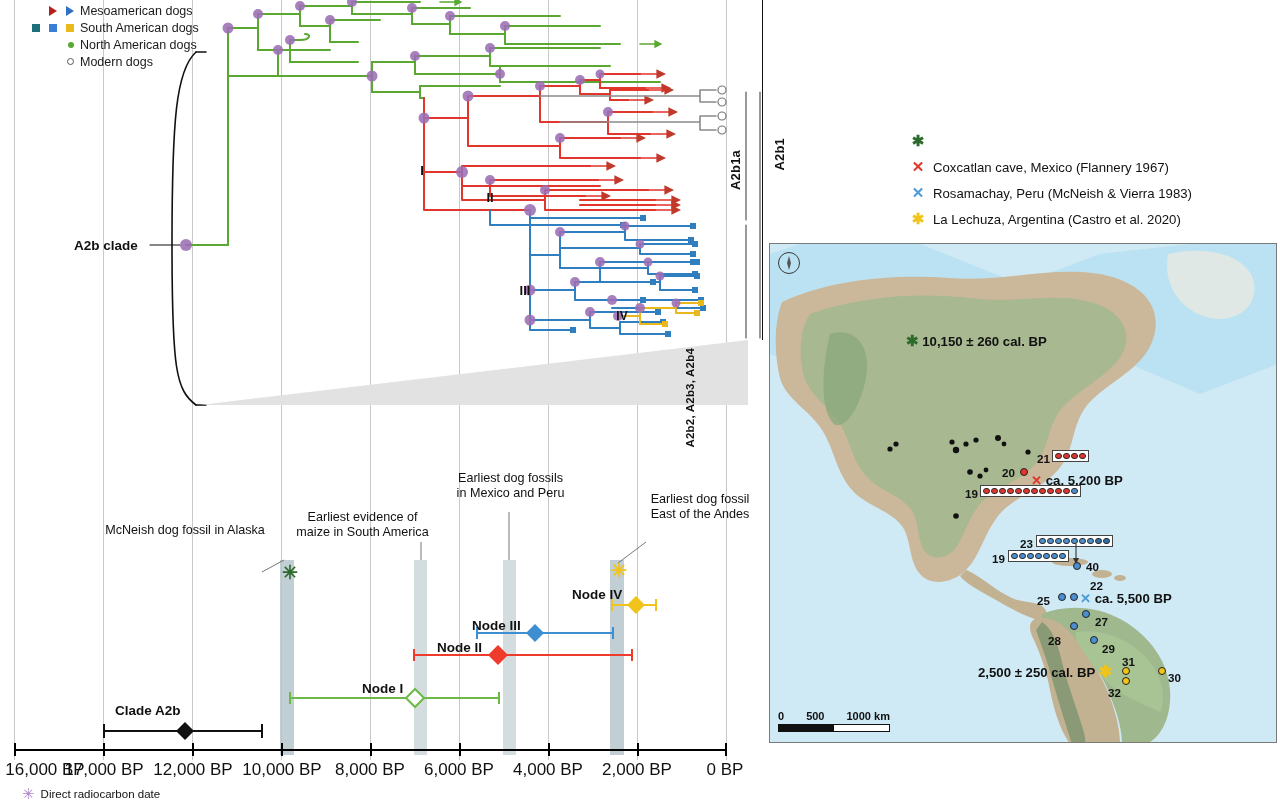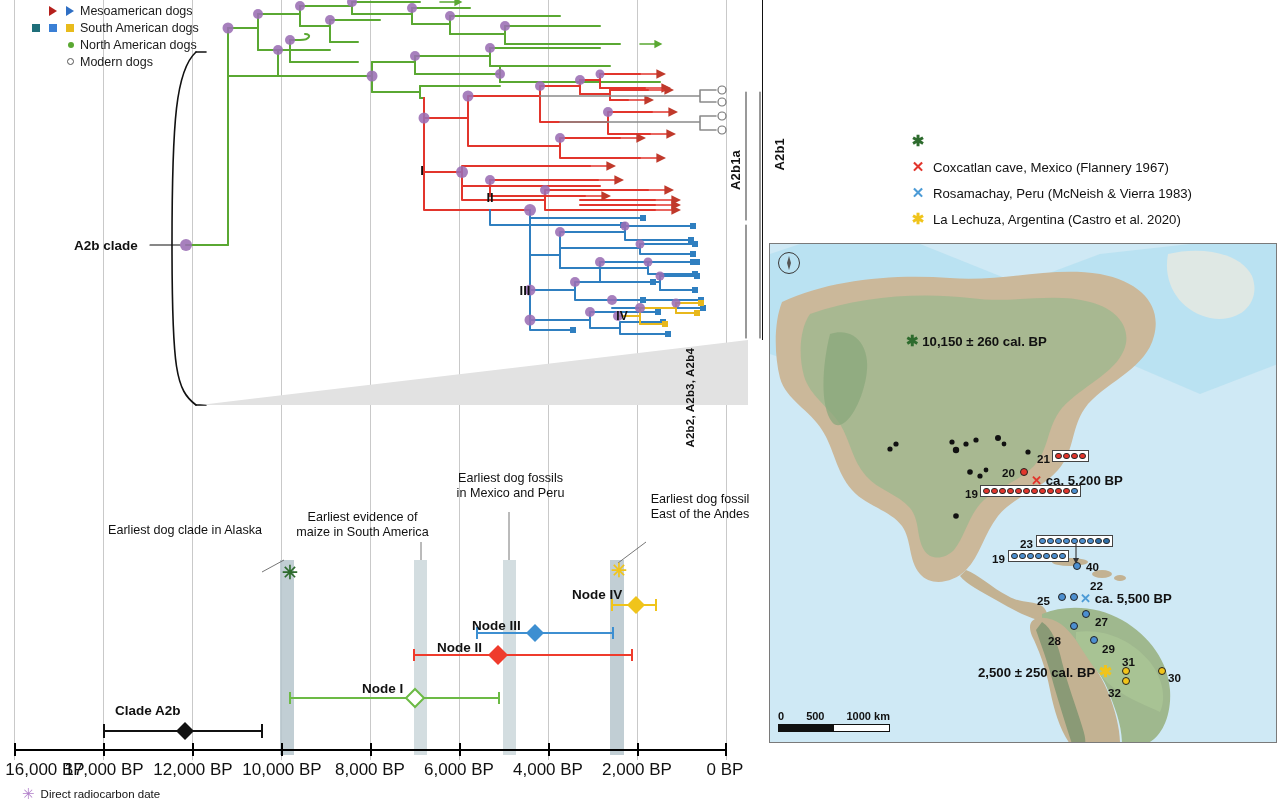--- a/index.html
+++ b/index.html
@@ -401,21 +401,21 @@
         <line x1="612" y1="145" x2="656" y2="145"></line>
         <line x1="612" y1="139" x2="612" y2="151"></line>
         <line x1="656" y1="139" x2="656" y2="151"></line>
       </g>
       <polygon points="636,136 645,145 636,154 627,145" fill="#f0c41b"></polygon>
     </svg>
 
     <div style="position:absolute;left:282px;top:564px;color:#2d6b2d;font-size:19px;font-weight:bold;line-height:18px;">✳</div>
     <div style="position:absolute;left:611px;top:562px;color:#f0c41b;font-size:19px;font-weight:bold;line-height:18px;">✳</div>
 
-    <div class="tl-note" style="left:100px;top:523px;width:170px;">Earliest dog clade in Alaska</div>
+    <div class="tl-note" style="left:100px;top:523px;width:170px;">McNeish dog fossil in Alaska</div>
     <div class="tl-note" style="left:438px;top:471px;width:145px;">Earliest dog fossils<br>in Mexico and Peru</div>
     <div class="tl-note" style="left:285px;top:510px;width:155px;">Earliest evidence of<br>maize in South America</div>
     <div class="tl-note" style="left:640px;top:492px;width:120px;">Earliest dog fossil<br>East of the Andes</div>
 
     <div class="node-label" style="left:115px;top:703px;">Clade A2b</div>
     <div class="node-label" style="left:362px;top:681px;">Node I</div>
     <div class="node-label" style="left:437px;top:640px;">Node II</div>
     <div class="node-label" style="left:472px;top:618px;">Node III</div>
     <div class="node-label" style="left:572px;top:587px;">Node IV</div>
 

